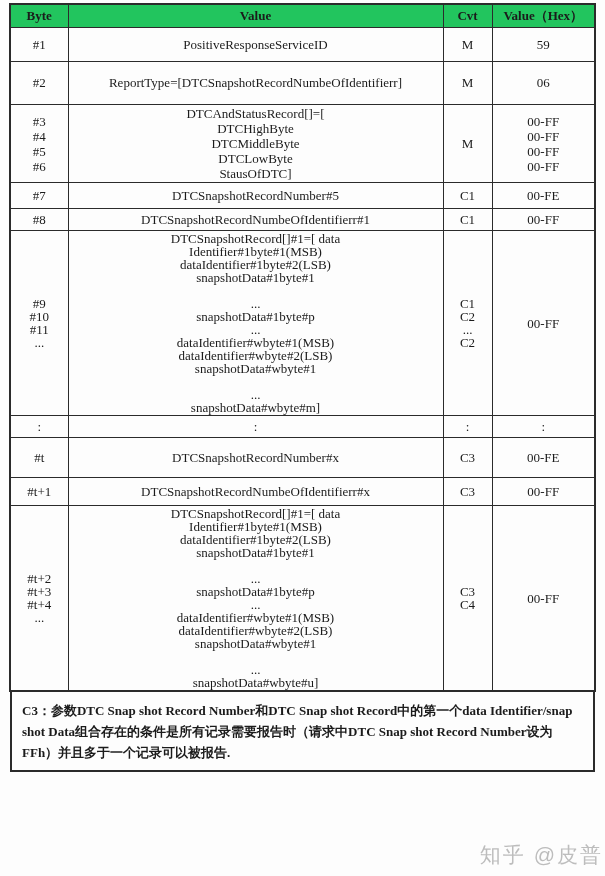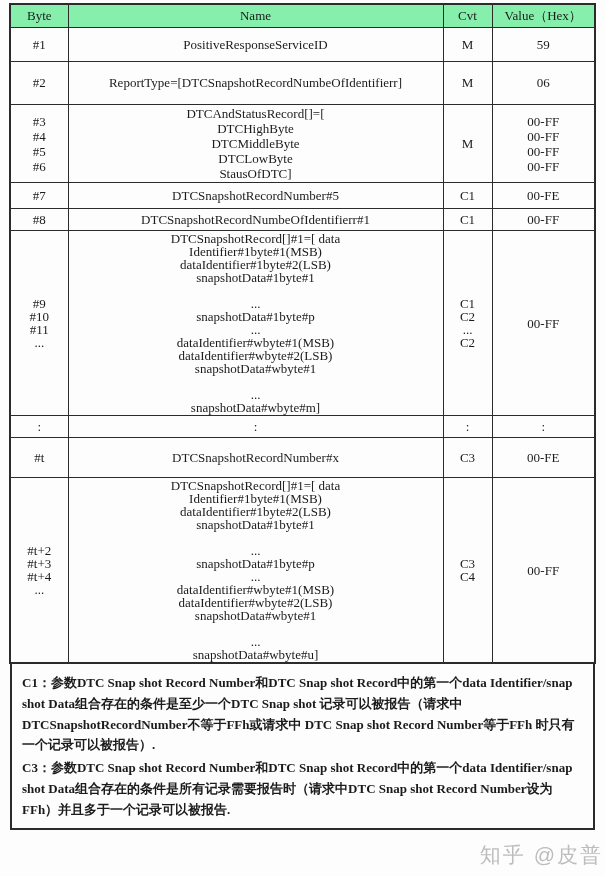--- a/index.html
+++ b/index.html
@@ -24,22 +24,22 @@
   .spec-table th, .spec-table td {
     border: 1px solid #2b2b2b;
     text-align: center;
     vertical-align: middle;
     font-size: 13px;
     padding: 1px 2px;
     white-space: pre-line;
     overflow: hidden;
   }
   .spec-table th {
-    background: #86efac;
-    font-weight: normal;
+    background: #22c55e;
+    font-weight: bold;
     height: 20px;
   }
   col.c-byte { width: 58px; }
   col.c-name { width: 375px; }
   col.c-cvt  { width: 49px; }
   col.c-val  { width: 103px; }
 
   tr.rh-s1  { height: 34px; }
   tr.rh-s2  { height: 43px; }
   tr.rh-m1  { height: 77px; }
@@ -89,21 +89,21 @@
   <table class="spec-table">
     <colgroup>
       <col class="c-byte">
         <col class="c-name">
         <col class="c-cvt">
         <col class="c-val">
     </colgroup>
     <thead>
       <tr>
         <th>Byte</th>
-        <th>Name</th>
+        <th>Value</th>
         <th>Cvt</th>
         <th>Value（Hex）</th>
       </tr>
     </thead>
     <tbody>
       <tr class="rh-s1">
         <td>#1</td>
         <td>PositiveResponseServiceID</td>
         <td>M</td>
         <td>59</td>
@@ -172,20 +172,26 @@
         <td>:</td>
         <td>:</td>
         <td>:</td>
       </tr>
       <tr class="rh-s5">
         <td>#t</td>
         <td>DTCSnapshotRecordNumber#x</td>
         <td>C3</td>
         <td>00-FE</td>
       </tr>
+      <tr class="rh-s6">
+        <td>#t+1</td>
+        <td>DTCSnapshotRecordNumbeOfIdentifierr#x</td>
+        <td>C3</td>
+        <td>00-FF</td>
+      </tr>
       <tr class="rh-big2">
         <td>#t+2
 #t+3
 #t+4
 ...</td>
         <td>DTCSnapshotRecord[]#1=[ data
 Identifier#1byte#1(MSB)
 dataIdentifier#1byte#2(LSB)
 snapshotData#1byte#1
 
@@ -199,19 +205,18 @@
 ...
 snapshotData#wbyte#u]</td>
         <td>C3
 C4</td>
         <td>00-FF</td>
       </tr>
     </tbody>
   </table>
 
   <div class="footnotes">
-    <p class="fn fn-wide">C1：参数DTC Snap shot Record Number和DTC Snap shot Record中的第一个data Identifier/snap shot Data组合存在的条件是至少一个DTC Snap shot 记录可以被报告（请求中DTCSnapshotRecordNumber不等于FFh或请求中 DTC Snap shot Record Number等于FFh 时只有一个记录可以被报告）.</p>
     <p class="fn fn-wide">C3：参数DTC Snap shot Record Number和DTC Snap shot Record中的第一个data Identifier/snap shot Data组合存在的条件是所有记录需要报告时（请求中DTC Snap shot Record Number设为FFh）并且多于一个记录可以被报告.</p>
   </div>
 
   <div class="watermark">知乎 @皮普</div>
 
 </div>
 
 </body></html>

